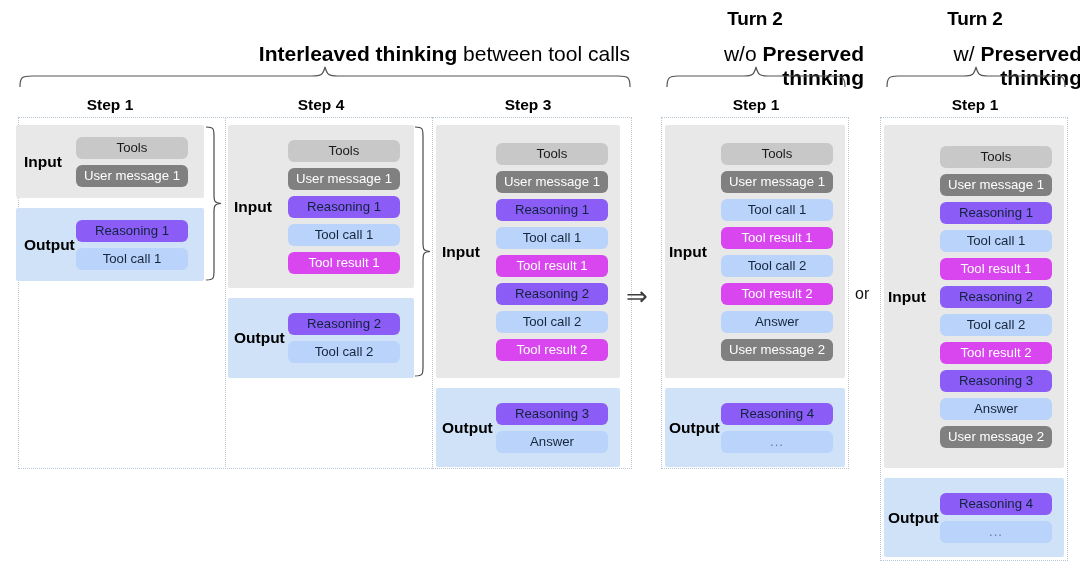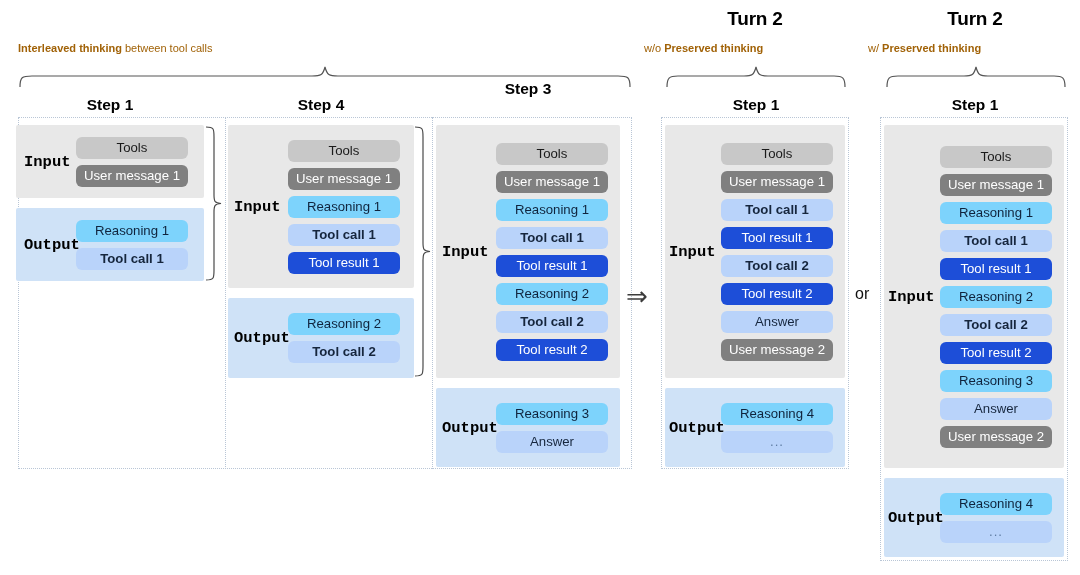--- a/index.html
+++ b/index.html
@@ -15,23 +15,23 @@
   .group-title {
     position: absolute;
     text-align: center;
     font-weight: bold;
     font-size: 19px;
     color: #000;
     letter-spacing: -0.2px;
   }
   .group-sub {
     position: absolute;
-    text-align: left;
-    font-size: 11px;
-    color: #a16207;
+    text-align: right;
+    font-size: 21px;
+    color: #000000;
   }
   .group-sub b { font-weight: bold; }
 
   
   .hbrace { position: absolute; }
   .hbrace svg { display: block; }
 
   
   .step-label {
     position: absolute;
@@ -63,43 +63,42 @@
   }
   .panel.input  { background: #e8e8e8; }
   .panel.output { background: #cfe2f7; }
 
   .panel-label {
     font-weight: bold;
     font-size: 15.5px;
     color: #000;
     white-space: nowrap;
     text-align: left;
-    font-family: Liberation Mono, monospace;
   }
   .chip-stack {
     display: flex;
     flex-direction: column;
     gap: 6px;
   }
 
   
   .chip {
     height: 22px;
     line-height: 22px;
     border-radius: 6px;
     text-align: center;
     font-size: 13.2px;
     white-space: nowrap;
     overflow: hidden;
   }
   .chip.tools        { background: #c8c8c8; color: #1a1a1a; }
   .chip.usermsg      { background: #808080; color: #ffffff; }
-  .chip.toolresult   { background: #1d4ed8; color: #ffffff; }
-  .chip.reasoning    { background: #7dd3fc; color: #10243d; }
-  .chip.toolcall     { background: #b9d3fa; color: #16263d; font-weight: bold; }
+  .chip.toolresult   { background: #d946ef; color: #ffffff; }
+  .chip.reasoning    { background: #8b5cf6; color: #10243d; }
+  .chip.toolcall     { background: #b9d3fa; color: #16263d; }
   .chip.answer       { background: #b9d3fa; color: #16263d; }
   .chip.ellipsis     { background: #b9d3fa; color: #5f7ca3; letter-spacing: 1px; }
 
   
   .vbrace { position: absolute; }
   .vbrace svg { display: block; }
 
   
   .flow-arrow {
     position: absolute;
@@ -137,21 +136,21 @@
     </svg>
   </div>
   <div class="hbrace" style="left:885px; top:66px;">
     <svg width="182" height="22" viewBox="0 0 182 22">
       <path d="M2,21 C2,12 4,10 13,10 L79,10 C87,10 89,9 91,1 C93,9 95,10 103,10 L169,10 C178,10 180,12 180,21" fill="none" stroke="#555" stroke-width="1.2"></path>
     </svg>
   </div>
 
   <div class="step-label" style="left:18px; top:96px; width:184px;">Step 1</div>
   <div class="step-label" style="left:228px; top:96px; width:186px;">Step 4</div>
-  <div class="step-label" style="left:436px; top:80px; width:184px;">Step 3</div>
+  <div class="step-label" style="left:436px; top:96px; width:184px;">Step 3</div>
   <div class="step-label" style="left:663px; top:96px; width:186px;">Step 1</div>
   <div class="step-label" style="left:882px; top:96px; width:186px;">Step 1</div>
 
   <div class="turn-box" style="left:18px; top:117px; width:614px; height:352px;"></div>
 
   <div class="col-box" style="left:225px; top:117px; width:1px; height:352px; border:none; border-left:1px dotted #b9c6d6;"></div>
   <div class="col-box" style="left:432px; top:117px; width:1px; height:352px; border:none; border-left:1px dotted #b9c6d6;"></div>
 
   <div class="turn-box" style="left:661px; top:117px; width:188px; height:352px;"></div>
 

